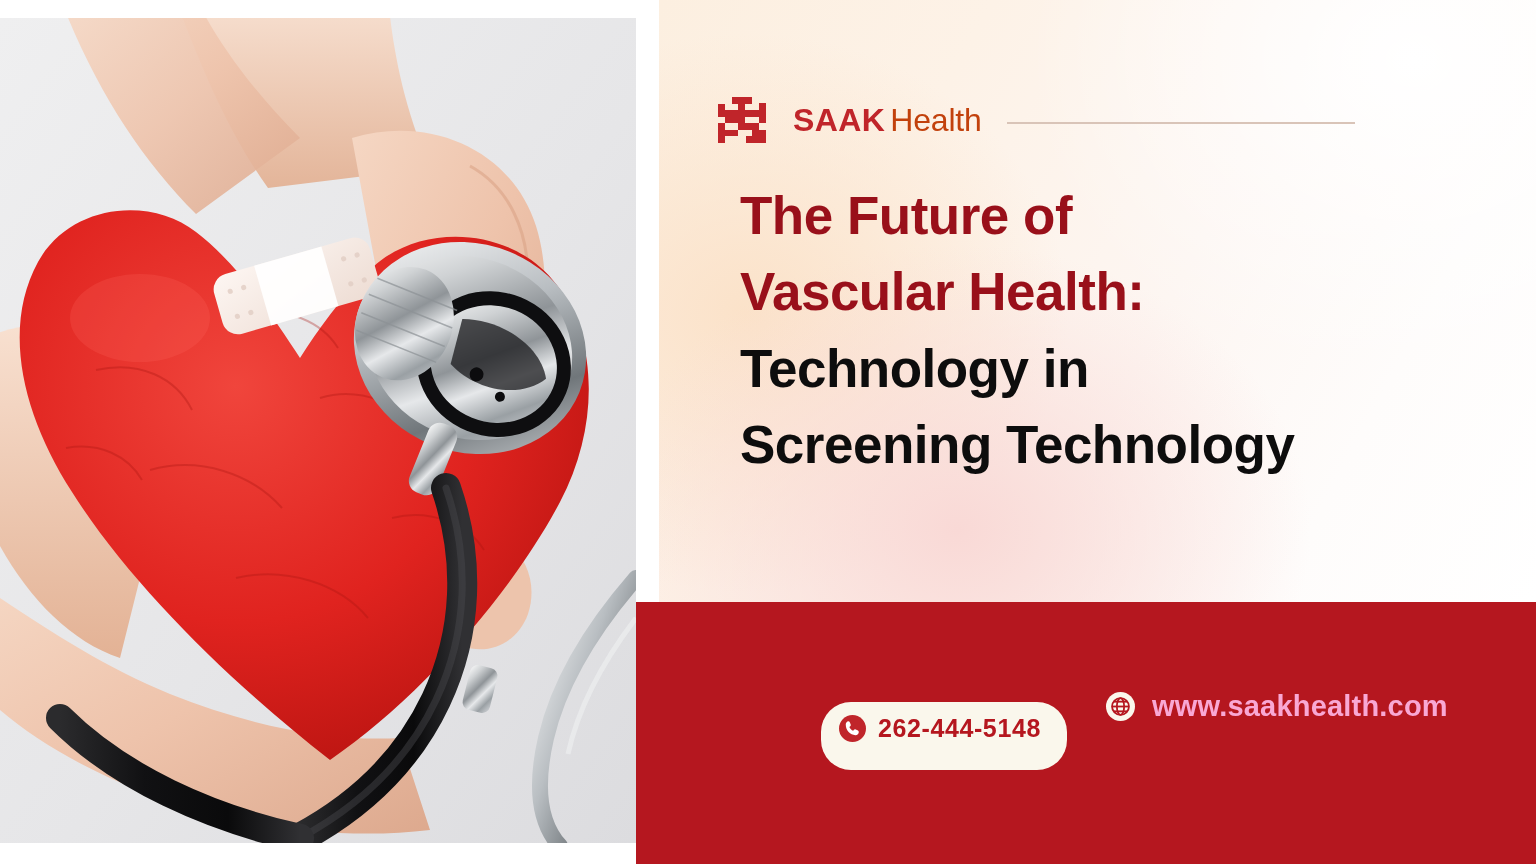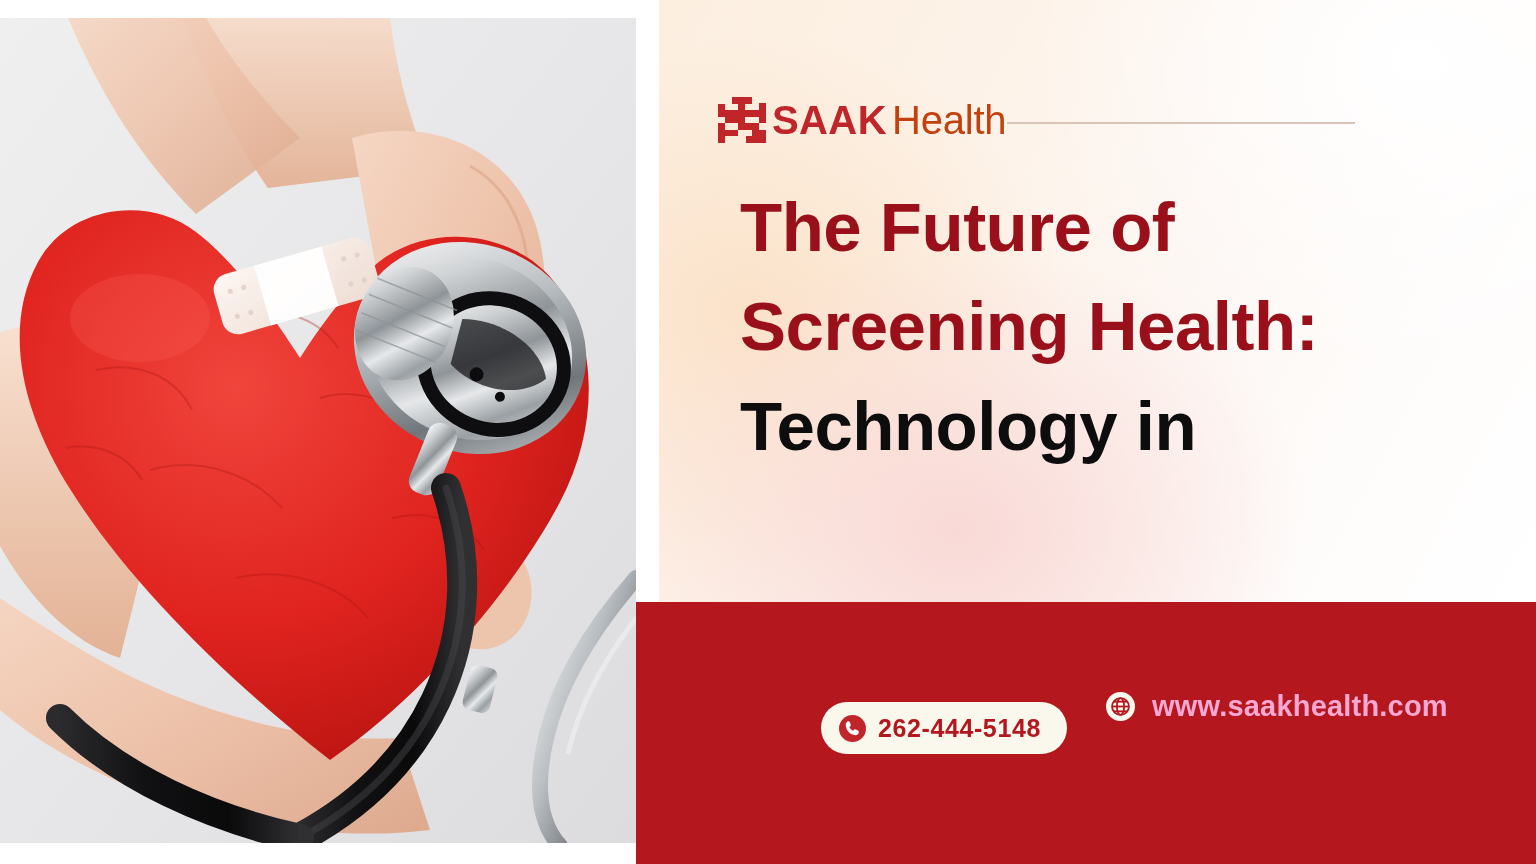--- a/index.html
+++ b/index.html
@@ -59,22 +59,22 @@
   .logo-row {
     position: absolute;
     left: 718px;
     top: 95px;
     display: flex;
     align-items: center;
     height: 50px;
   }
   .logo-mark { width: 48px; height: 46px; display: block; flex: none; }
   .logo-word {
-    margin-left: 6px;
-    font-size: 40px;
+    margin-left: 27px;
+    font-size: 32px;
     letter-spacing: -0.2px;
     line-height: 1;
     white-space: nowrap;
     display: flex;
     align-items: baseline;
   }
   .logo-saak {
     font-weight: 700;
     color: #c0252a;
     letter-spacing: 0.4px;
@@ -94,21 +94,21 @@
   }
 
   
   .headline {
     position: absolute;
     left: 740px;
     top: 178px;
     width: 760px;
   }
   .headline-line {
-    font-size: 69px;
+    font-size: 53px;
     font-weight: 700;
     line-height: 1.44;
     letter-spacing: -0.5px;
     white-space: nowrap;
   }
   .headline-line.red { color: #99101a; }
   .headline-line.dark { color: #0d0d0d; }
 
   
   .footer-bar {
@@ -117,21 +117,21 @@
     top: 602px;
     width: 900px;
     height: 262px;
     background: #b5171f;
   }
   .phone-pill {
     position: absolute;
     left: 185px;
     top: 100px;
     height: 52px;
-    padding: 0 26px 0 18px;
+    padding: 0 26px 16px 18px;
     border-radius: 30px;
     background: #faf7ec;
     display: flex;
     align-items: center;
     gap: 12px;
   }
   .phone-icon { width: 27px; height: 27px; display: block; flex: none; }
   .phone-text {
     font-size: 25px;
     font-weight: 700;
@@ -301,22 +301,23 @@
     </svg>
     <div class="logo-word">
       <span class="logo-saak">SAAK</span>
       <span class="logo-health">Health</span>
     </div>
   </div>
   <div class="logo-rule"></div>
 
   <div class="headline">
     <div class="headline-line red">The Future of</div>
-    <div class="headline-line red">Screening Health:</div>
+    <div class="headline-line red">Vascular Health:</div>
     <div class="headline-line dark">Technology in</div>
+    <div class="headline-line dark">Screening Technology</div>
   </div>
 
   <div class="footer-bar">
 
     <div class="phone-pill">
       <svg class="phone-icon" viewBox="0 0 24 24" aria-hidden="true">
         <circle cx="12" cy="12" r="12" fill="#c0252a"></circle>
         <path d="M8.2 5.6 c0.7 0 1.2 0.4 1.5 1.1 l0.7 1.7 c0.2 0.6 0.1 1.1 -0.4 1.5 l-0.8 0.7 c0.7 1.5 1.9 2.7 3.4 3.4 l0.7 -0.8 c0.4 -0.5 0.9 -0.6 1.5 -0.4 l1.7 0.7 c0.7 0.3 1.1 0.8 1.1 1.5 c0 1.6 -1.3 2.9 -2.9 2.9 C 10.1 18 6 13.9 6 8.5 C 6 6.9 7.3 5.6 8.2 5.6 Z" fill="#ffffff"></path>
       </svg>
       <span class="phone-text">262-444-5148</span>

